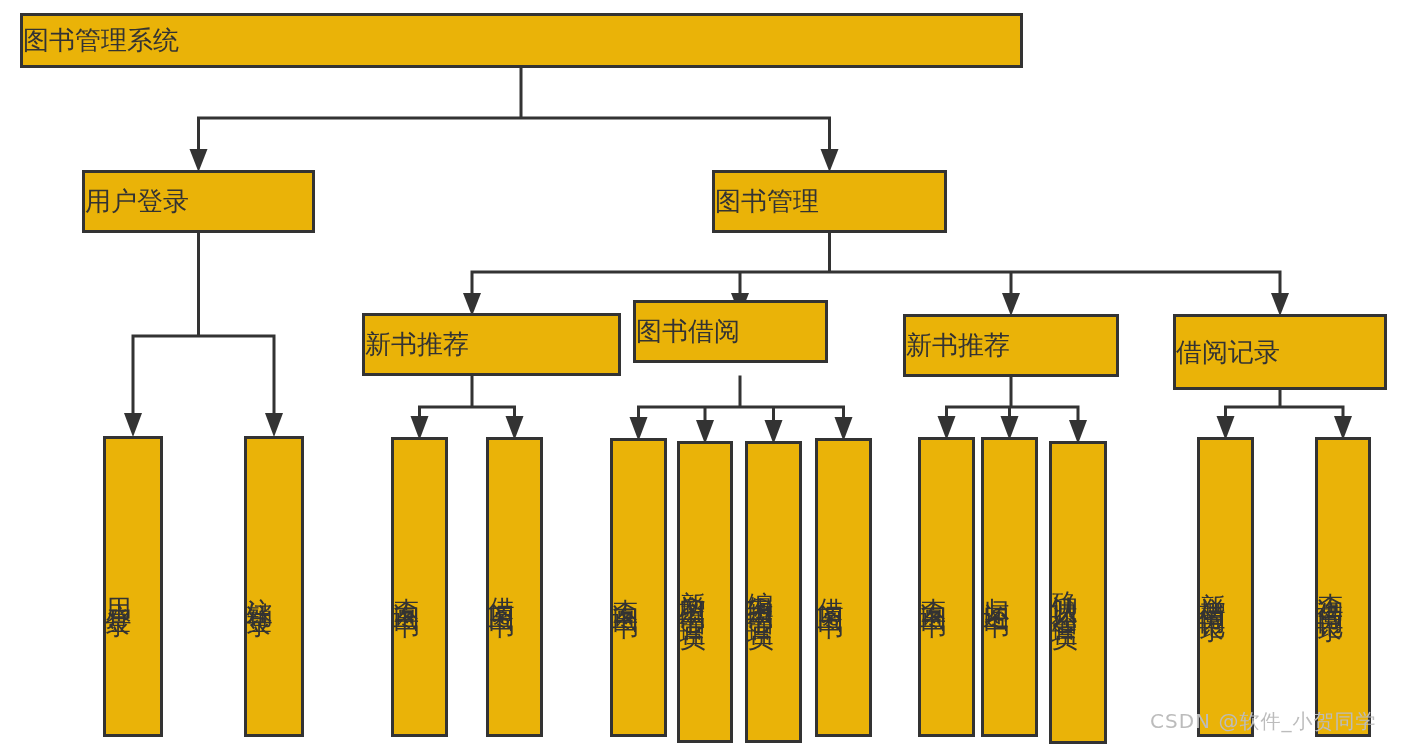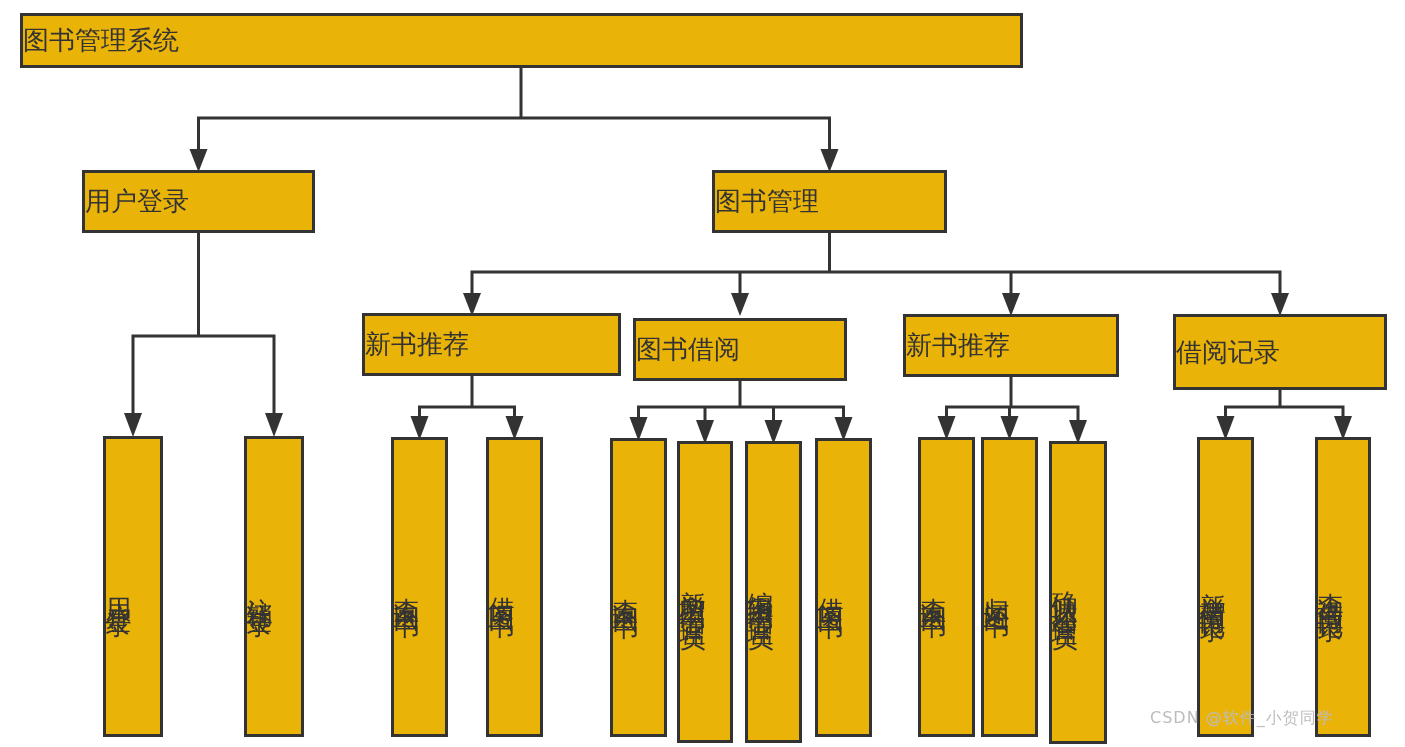--- a/index.html
+++ b/index.html
@@ -19,21 +19,21 @@
   .node span{
     color:var(--text-color,#333333);
     font-size:26px;line-height:1.1;white-space:nowrap;
   }
   .node.v span{
     writing-mode:vertical-rl;text-orientation:mixed;
     letter-spacing:5px;line-height:1;
   }
   .watermark{
     position:absolute;left:1150px;top:708px;z-index:6;
-    font-size:16px;letter-spacing:1px;
+    font-size:20px;letter-spacing:1px;
     color:var(--watermark-color,#bcbcbc);
     white-space:nowrap;
   }
 </style>
 </head>
 <body>
 
 <div class="stage">
 
   <svg class="wires" width="1405" height="747" viewBox="0 0 1405 747">
@@ -93,21 +93,21 @@
   <div class="node h" style="left:82px;top:170px;width:233px;height:63px;">
     <span>用户登录</span>
   </div>
   <div class="node h" style="left:712px;top:170px;width:235px;height:63px;">
     <span>图书管理</span>
   </div>
 
   <div class="node h" style="left:362px;top:313px;width:259px;height:63px;">
     <span>新书推荐</span>
   </div>
-  <div class="node h" style="left:633px;top:318px;width:214px;height:63px;">
+  <div class="node h" style="left:633px;top:300px;width:195px;height:63px;">
     <span>图书借阅</span>
   </div>
   <div class="node h" style="left:903px;top:314px;width:216px;height:63px;">
     <span>新书推荐</span>
   </div>
   <div class="node h" style="left:1173px;top:314px;width:214px;height:76px;">
     <span>借阅记录</span>
   </div>
 
   <div class="node v" style="left:103px;top:436px;width:60px;height:301px;">

